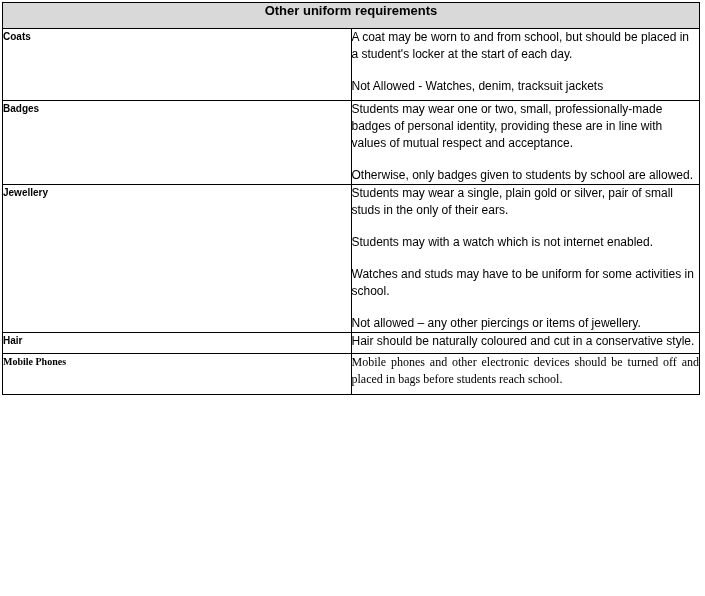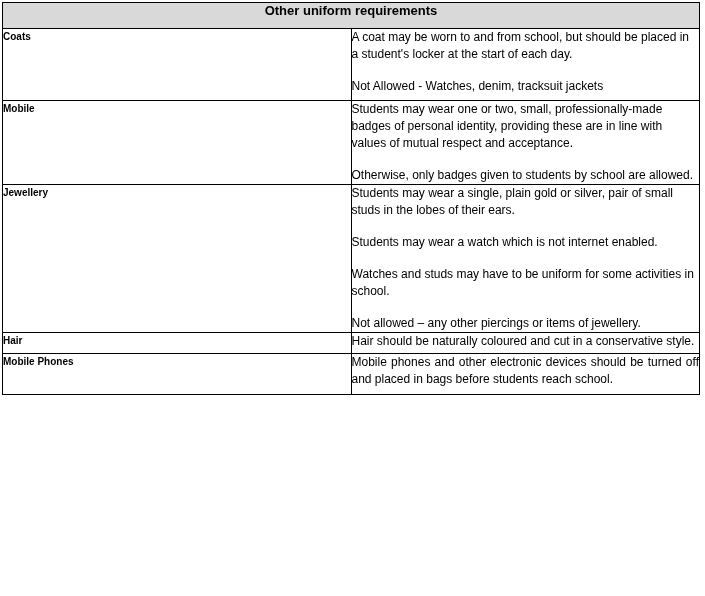--- a/index.html
+++ b/index.html
@@ -82,21 +82,21 @@
   }
 
   
   tr.row-coats td { height: 71px; }
   tr.row-badges td { height: 72px; }
   tr.row-jewellery td { height: 135px; }
   tr.row-makeup td { height: 75px; }
   tr.row-nails td { height: 20px; }
   tr.row-headwear td { height: 24px; }
   tr.row-hair td { height: 20px; margin-top: 40px; }
-  tr.row-mobile td { height: 40px; }
+  tr.row-mobile td { height: 40px; font-family: Liberation Serif, serif; }
 </style>
 </head>
 <body>
 
 <div class="doc">
 
   <table class="uniform-table">
     <thead>
       <tr>
         <th class="table-header" colspan="2">Other uniform requirements</th>
@@ -106,32 +106,32 @@
 
       <tr class="row-coats">
         <td class="label-cell">Coats</td>
         <td class="body-cell">
           <p>A coat may be worn to and from school, but should be placed in a student's locker at the start of each day.</p>
           <p>Not Allowed - Watches, denim, tracksuit jackets</p>
         </td>
       </tr>
 
       <tr class="row-badges">
-        <td class="label-cell">Mobile</td>
+        <td class="label-cell">Badges</td>
         <td class="body-cell">
           <p>Students may wear one or two, small, professionally-made badges of personal identity, providing these are in line with values of mutual respect and acceptance.</p>
           <p>Otherwise, only badges given to students by school are allowed.</p>
         </td>
       </tr>
 
       <tr class="row-jewellery">
         <td class="label-cell">Jewellery</td>
         <td class="body-cell">
-          <p>Students may wear a single, plain gold or silver, pair of small studs in the lobes of their ears.</p>
-          <p>Students may wear a watch which is not internet enabled.</p>
+          <p>Students may wear a single, plain gold or silver, pair of small studs in the only of their ears.</p>
+          <p>Students may with a watch which is not internet enabled.</p>
           <p>Watches and studs may have to be uniform for some activities in school.</p>
           <p>Not allowed – any other piercings or items of jewellery.</p>
         </td>
       </tr>
 
 
 
 
       <tr class="row-hair">
         <td class="label-cell">Hair</td>

